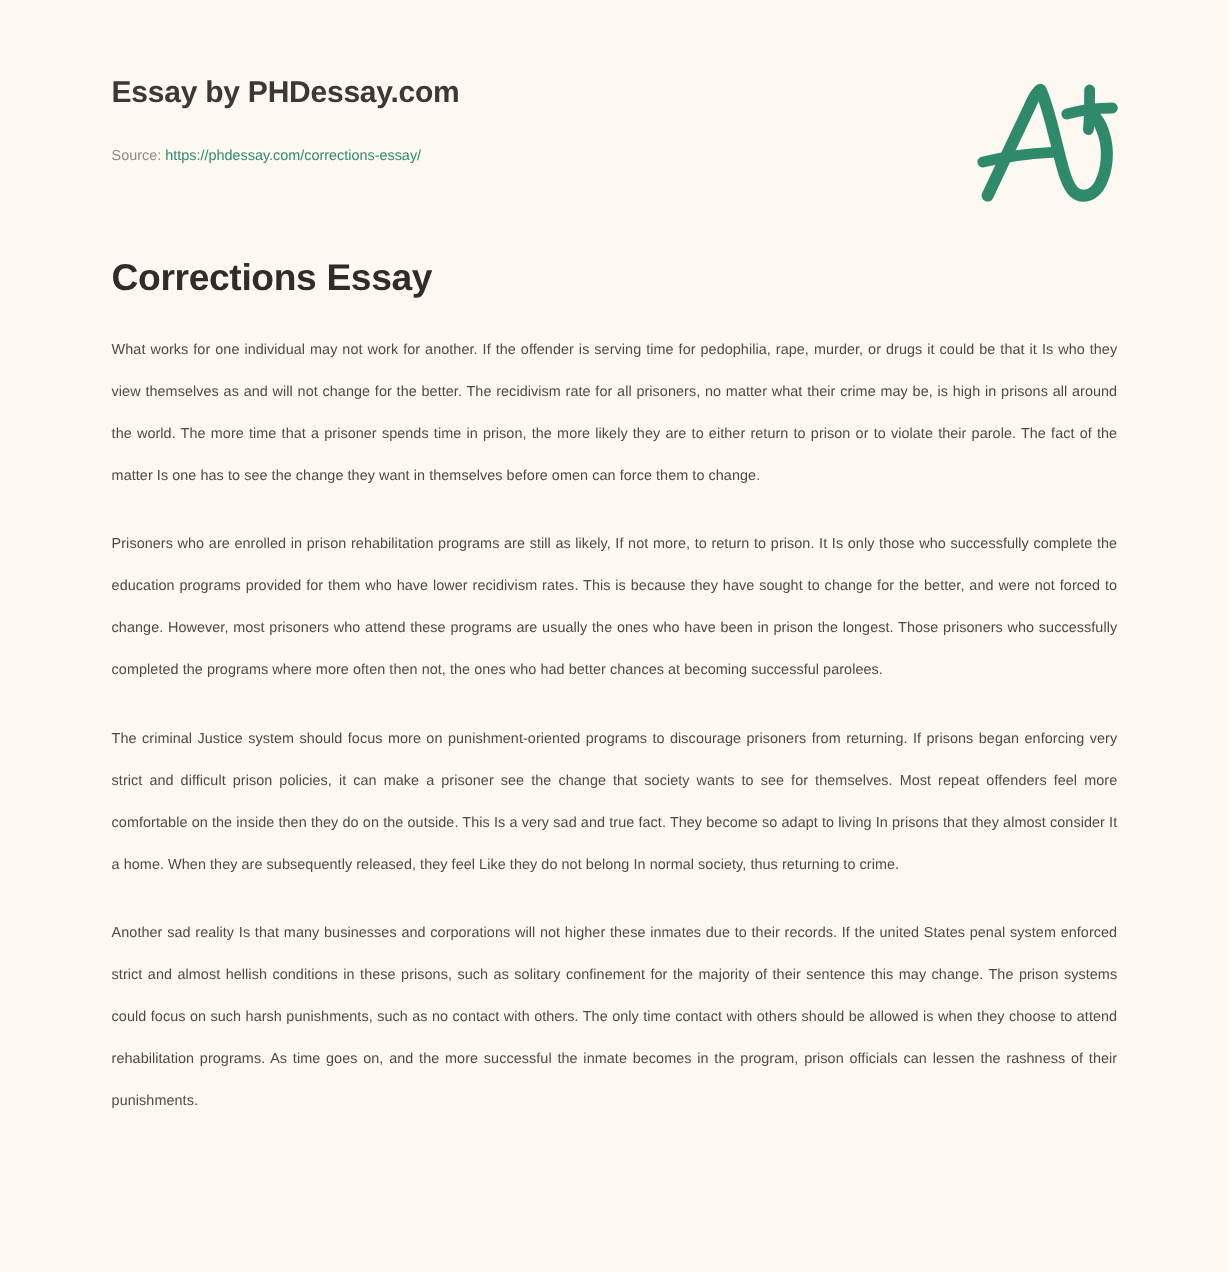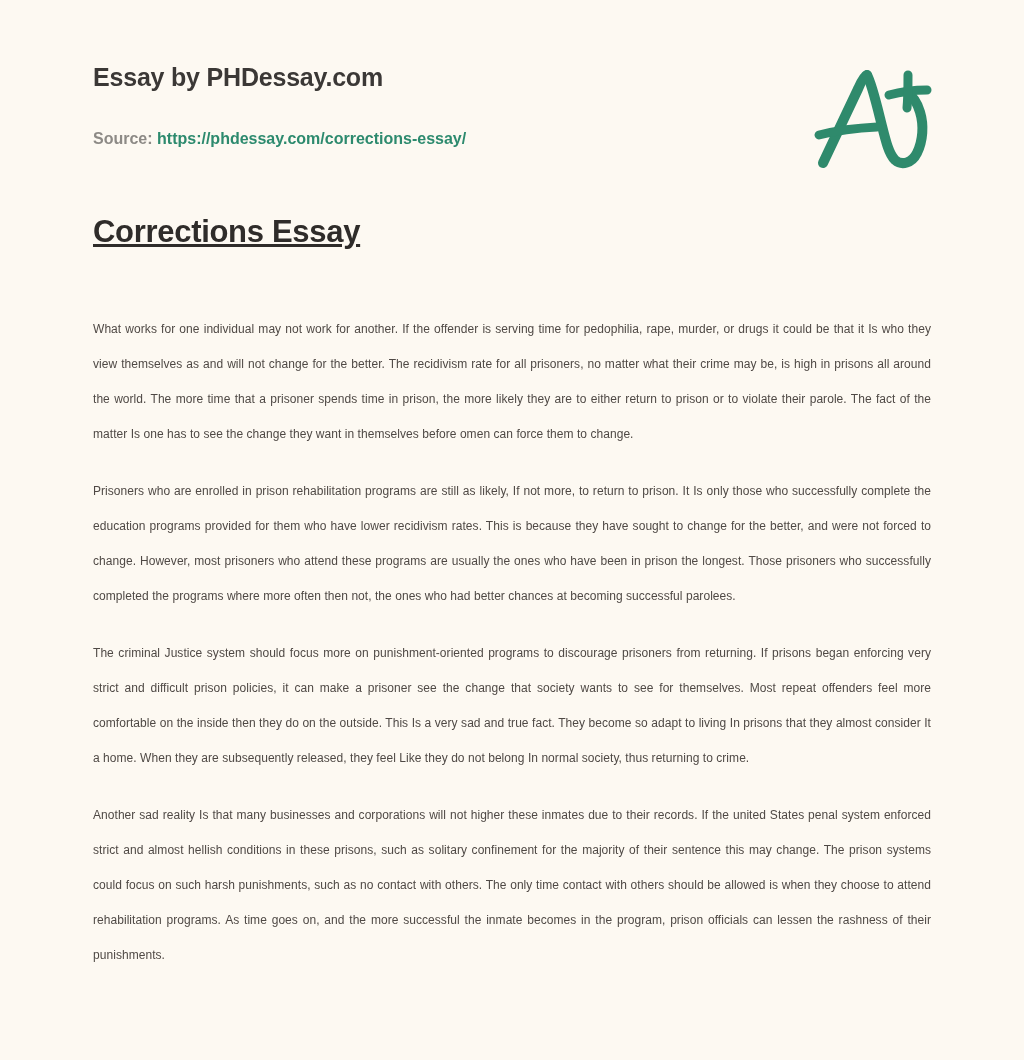--- a/index.html
+++ b/index.html
@@ -44,26 +44,25 @@
     font-size: 25px;
     font-weight: bold;
     color: #3b3836;
     letter-spacing: -0.2px;
     line-height: 34px;
     margin: 0;
     white-space: nowrap;
   }
 
   .source-line {
-    margin-top: 34px;
-    font-size: 16px;
+    margin-top: 24px;
+    font-size: 12px;
     line-height: 22px;
     color: #8d8a86;
     white-space: nowrap;
-    font-weight: bold;
   }
 
   .source-label {
     color: #8d8a86;
   }
 
   .source-link {
     color: #2d8a6e;
     text-decoration: none;
   }
@@ -80,27 +79,26 @@
 
   
   .article {
     position: absolute;
     left: 93px;
     top: 212px;
     width: 838px;
   }
 
   .article-title {
-    margin: 0 0 60px 0;
+    margin: 0 0 22px 0;
     font-size: 31px;
     font-weight: bold;
     color: #2f2c2a;
     letter-spacing: -0.3px;
     line-height: 40px;
-    text-decoration: underline;
   }
 
   .article-body p {
     margin: 0 0 22px 0;
     font-size: 12px;
     line-height: 35px;
     text-align: justify;
     color: #4f4945;
     letter-spacing: 0.05px;
   }

